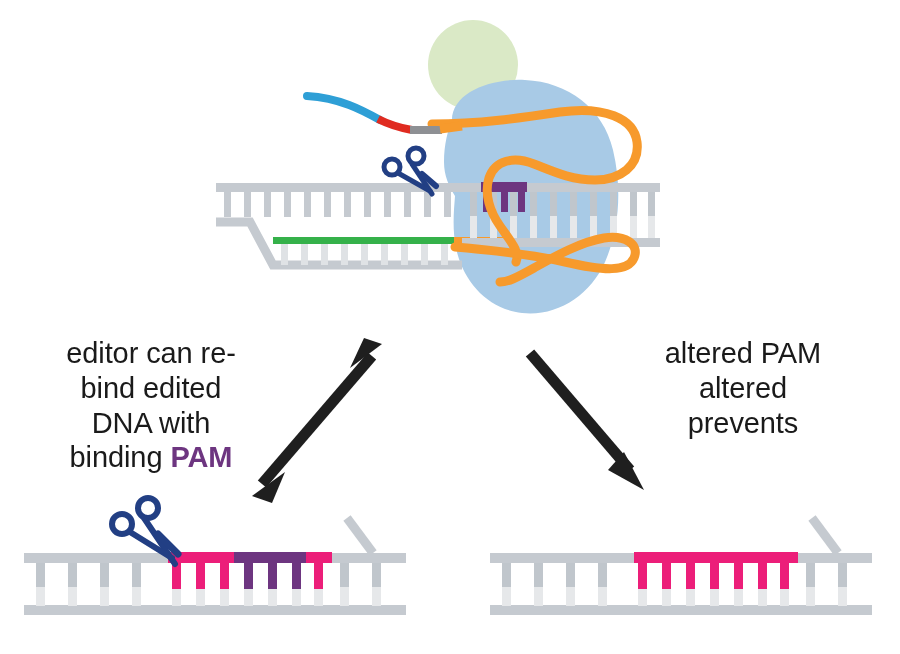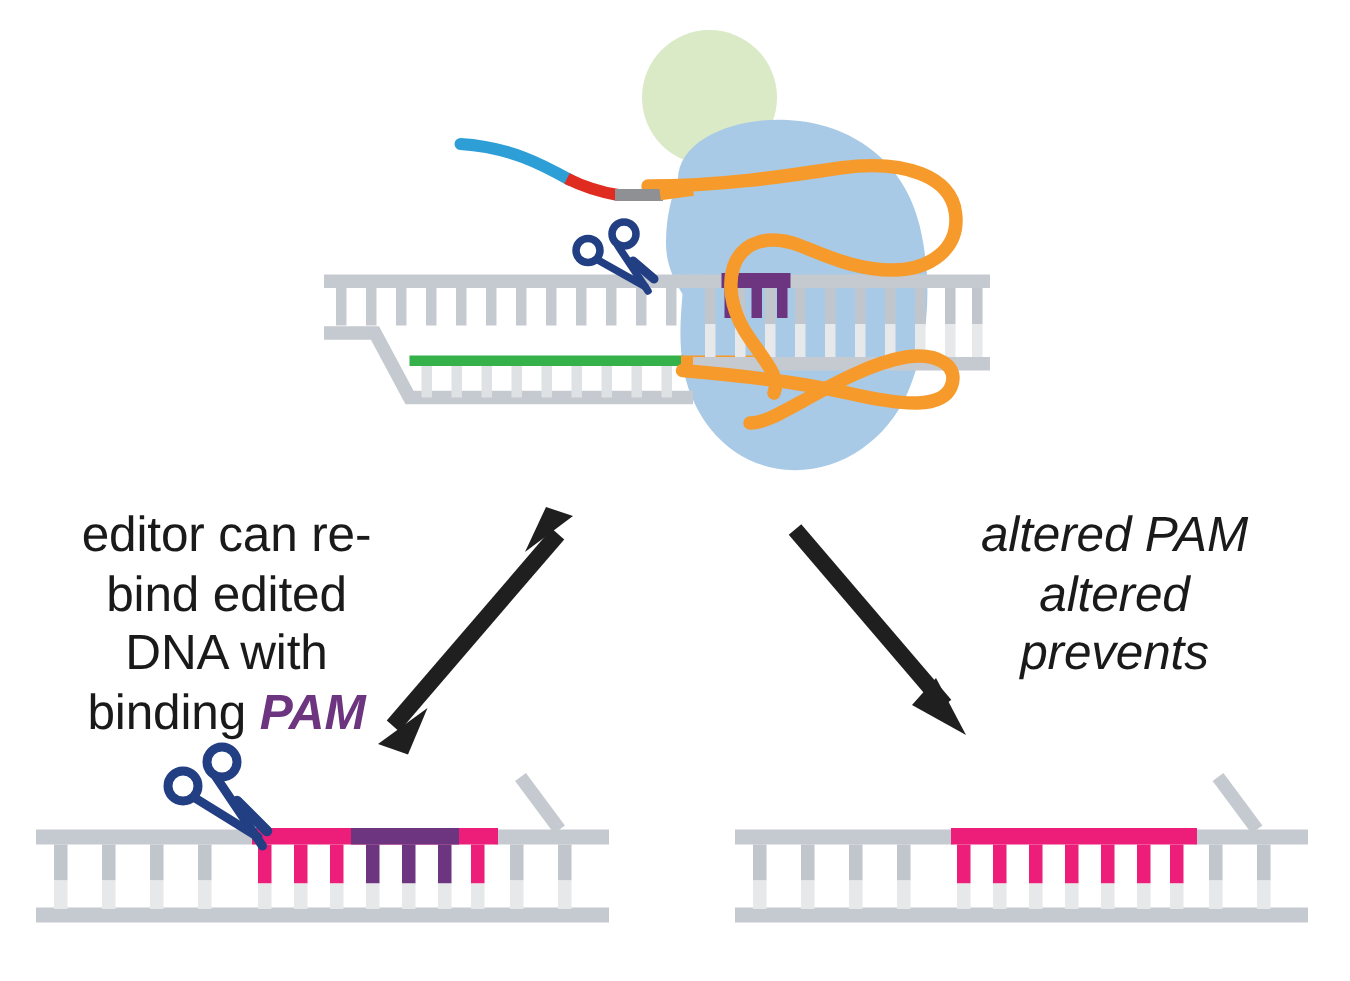--- a/index.html
+++ b/index.html
@@ -22,39 +22,37 @@
     left: 0;
     top: 0;
     width: 900px;
     height: 654px;
     display: block;
   }
   .caption-text {
     position: absolute;
     text-align: center;
     font-family: "Liberation Sans", sans-serif;
-    font-size: 33px;
+    font-size: 29px;
     line-height: 1.20;
     color: #1a1a1a;
     letter-spacing: -0.1px;
   }
   #caption-left {
     left: 26px;
     top: 336px;
     width: 250px;
   }
   #caption-right {
     left: 618px;
     top: 336px;
     width: 250px;
-    font-style: italic;
   }
   .pam-highlight {
     font-weight: bold;
-    font-style: italic;
   }
 </style>
 </head>
 <body>
 
 <div id="figure-root">
 
   <svg id="figure-svg" viewBox="0 0 900 654" xmlns="http://www.w3.org/2000/svg">
 
     <defs>

